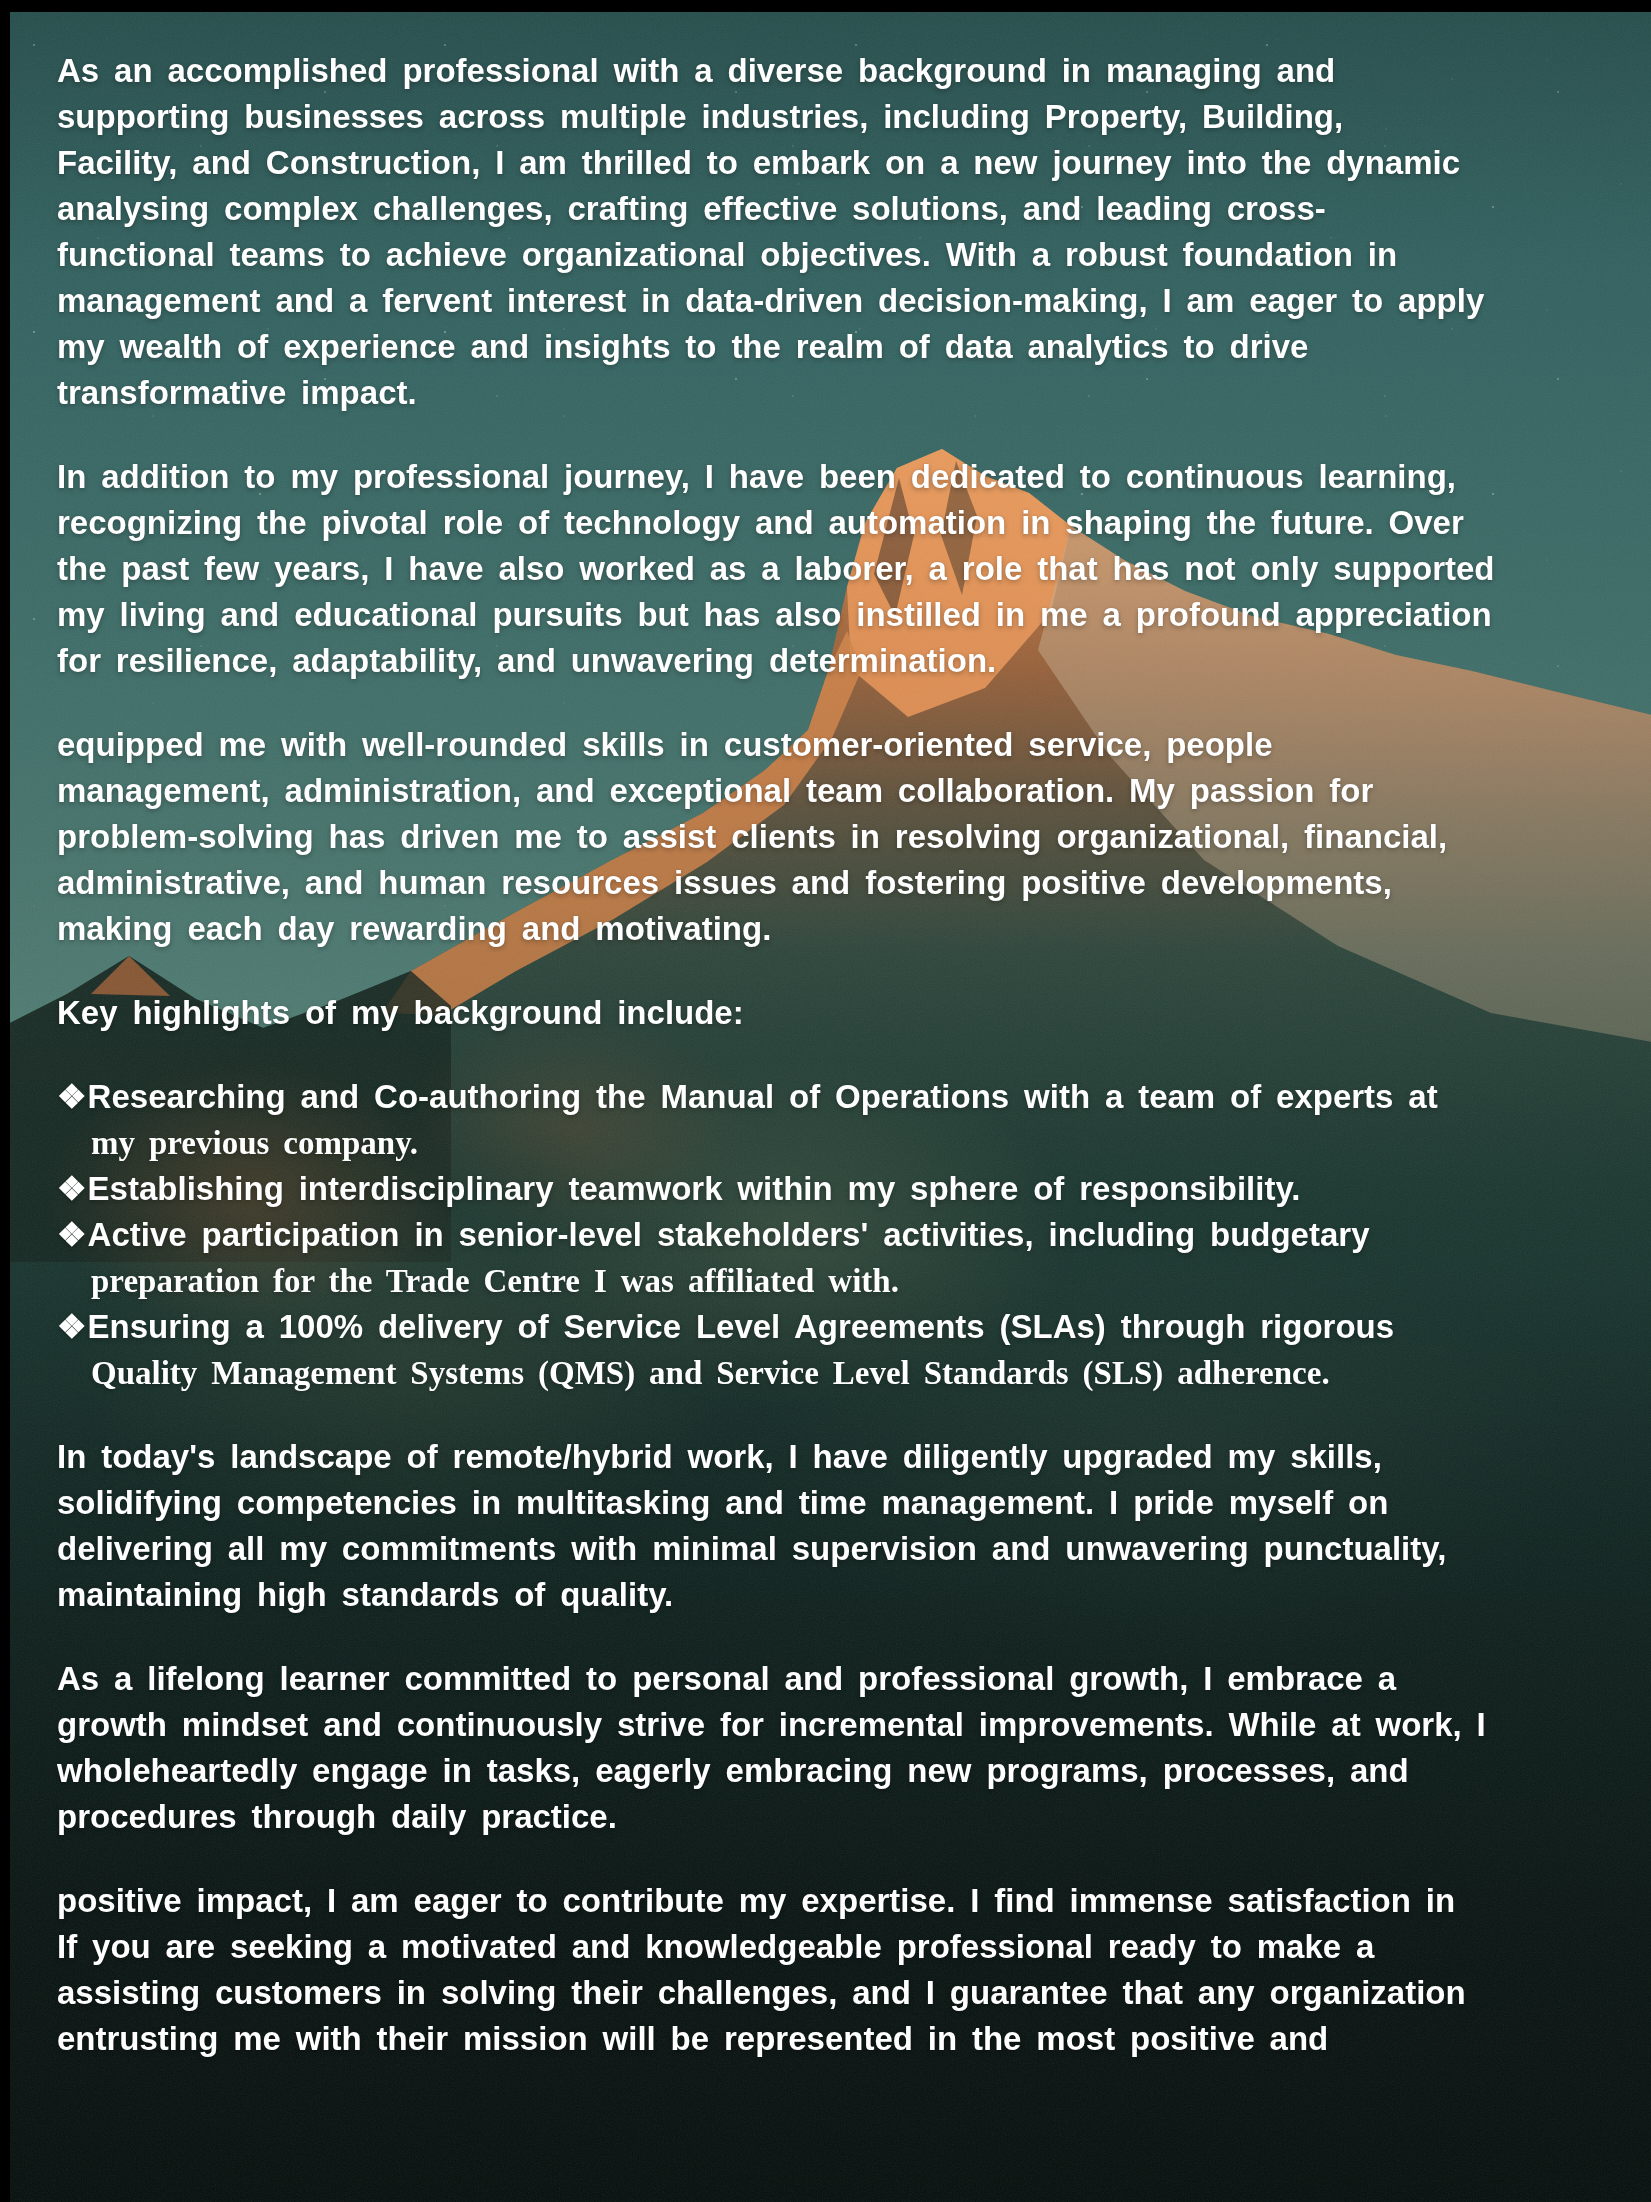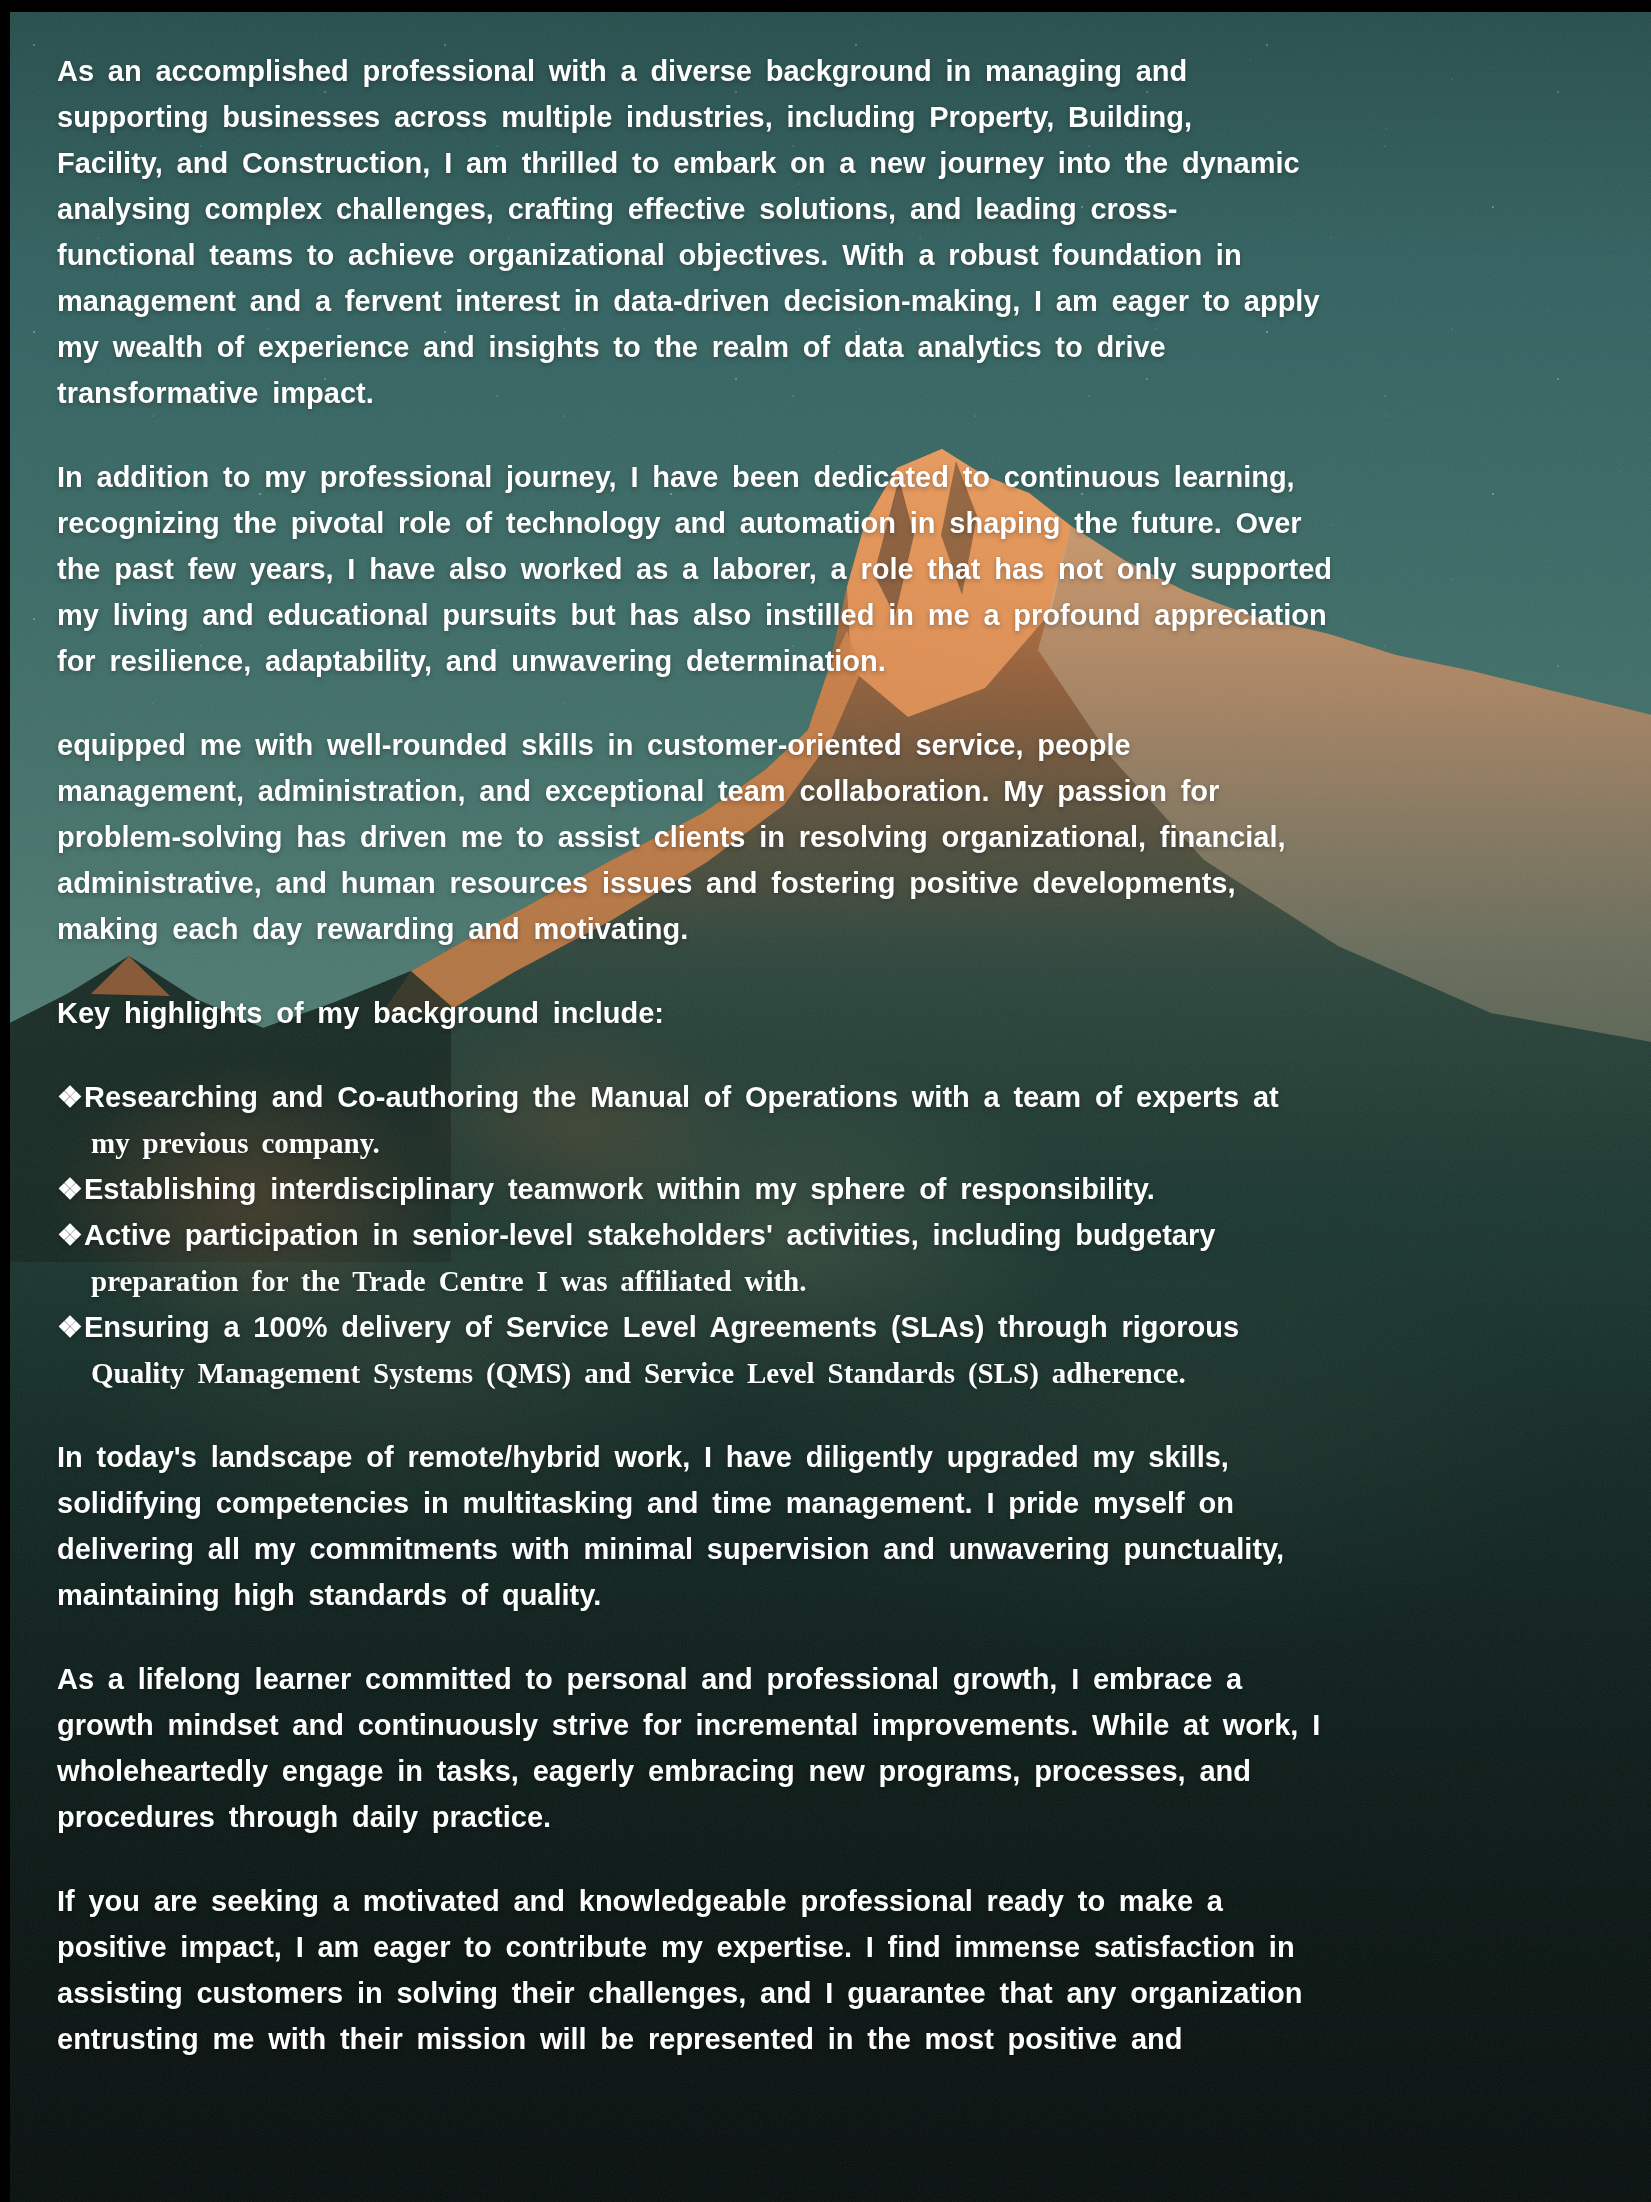--- a/index.html
+++ b/index.html
@@ -90,21 +90,21 @@
   }
   
   .bar-top{position:absolute;left:0;top:0;width:1652px;height:11.5px;background:#000;}
   .bar-left{position:absolute;left:0;top:0;width:9.6px;height:2202px;background:#000;}
   
   .grain{position:absolute;left:0;top:0;width:1652px;height:2202px;opacity:.2;pointer-events:none;}
   
   .text-wrap{
     position:absolute;left:0;top:0;width:1652px;height:2202px;
     padding:48px 23px 0 57px;box-sizing:border-box;
-    color:#ffffff;font-weight:700;font-size:29px;line-height:46px;
+    color:#ffffff;font-weight:700;font-size:33px;line-height:46px;
     word-spacing:5.7px;
     text-shadow:0 1.9px 5.7px rgba(0,0,0,.28), 0 0 1px rgba(0,0,0,.2);
   }
   .para{margin:0 0 38px 0;}
   .ln{white-space:pre;}
   .cont{padding-left:34px;font-family:Liberation Serif, serif;}
   .glyph{margin-right:1px;}
 </style>
 </head>
 <body>
@@ -188,19 +188,19 @@
       <div class="ln">delivering all my commitments with minimal supervision and unwavering punctuality,</div>
       <div class="ln">maintaining high standards of quality.</div>
     </div>
     <div class="para">
       <div class="ln">As a lifelong learner committed to personal and professional growth, I embrace a</div>
       <div class="ln">growth mindset and continuously strive for incremental improvements. While at work, I</div>
       <div class="ln">wholeheartedly engage in tasks, eagerly embracing new programs, processes, and</div>
       <div class="ln">procedures through daily practice.</div>
     </div>
     <div class="para">
+      <div class="ln">positive impact, I am eager to contribute my expertise. I find immense satisfaction in</div>
       <div class="ln">If you are seeking a motivated and knowledgeable professional ready to make a</div>
-      <div class="ln">positive impact, I am eager to contribute my expertise. I find immense satisfaction in</div>
       <div class="ln">assisting customers in solving their challenges, and I guarantee that any organization</div>
       <div class="ln">entrusting me with their mission will be represented in the most positive and</div>
     </div>
   </main>
 
 
 </body></html>

